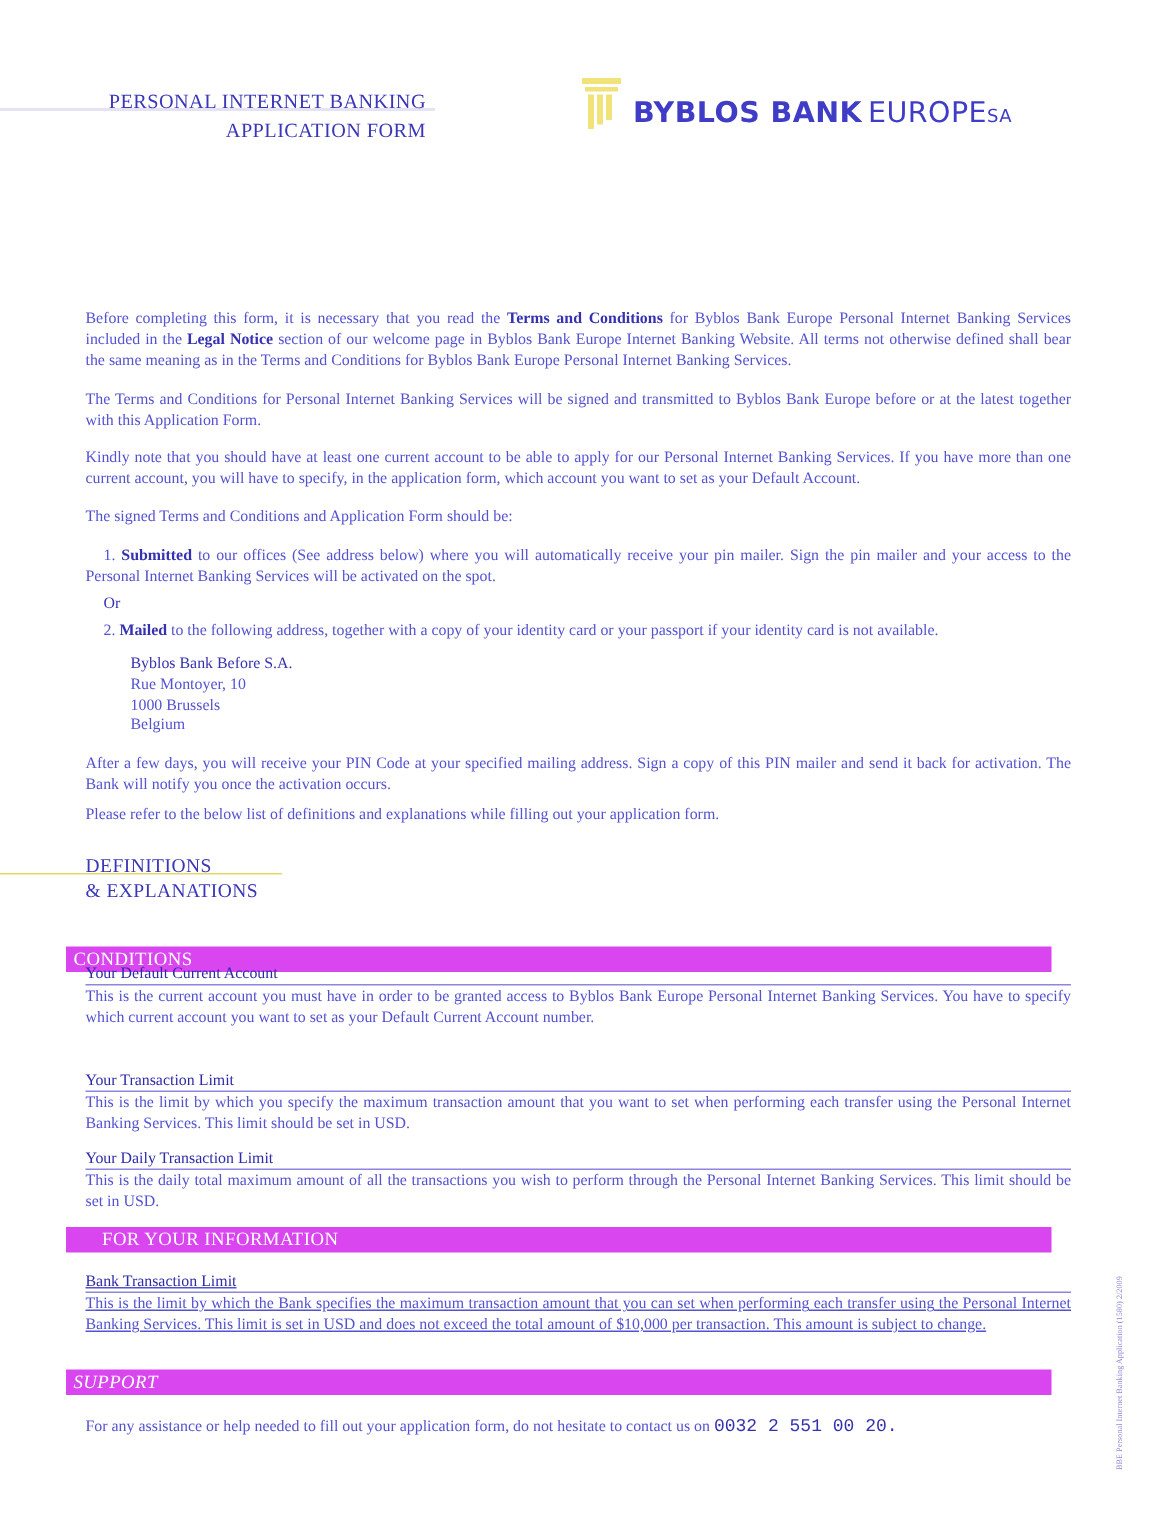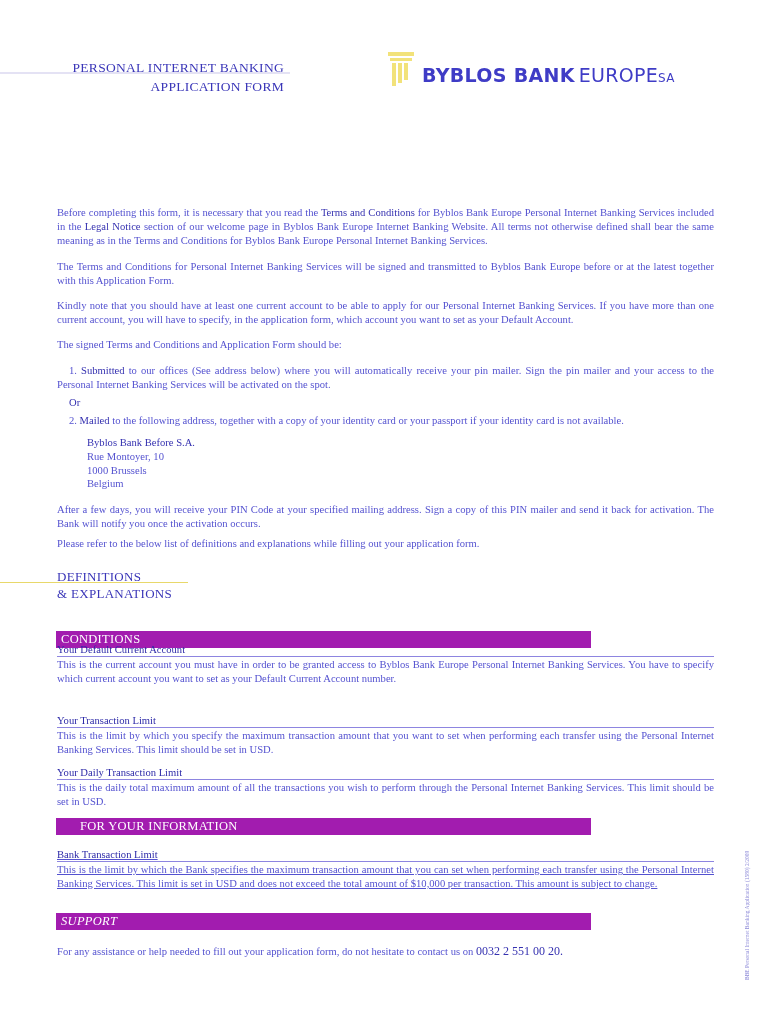--- a/index.html
+++ b/index.html
@@ -13,34 +13,34 @@
   .logo-mark .cap1 { position: absolute; left: 0; top: 0; width: 26px; height: 4px; background: #f2e27a; }
   .logo-mark .cap2 { position: absolute; left: 2px; top: 6px; width: 22px; height: 3px; background: #f2e27a; }
   .logo-mark .col { position: absolute; top: 11px; width: 4px; background: #f2e27a; }
   .logo-text { font-family: "DejaVu Sans", sans-serif; color: #3f3cc6; font-size: 19px; letter-spacing: 0.3px; display: flex; align-items: baseline; }
   .logo-bold { font-weight: bold; }
   .logo-light { font-weight: normal; margin-left: 4px; font-size: 19px; }
   .logo-sa { font-size: 12px; margin-left: 0; }
 
   .content { position: absolute; left: 57px; top: 206px; width: 657px; font-size: 10.6px; line-height: 14.2px; color: #5452d0; text-align: justify; }
   .content p { margin: 0 0 11px 0; }
-  .content b { color: #3531b0; font-weight: normal; }
+  .content b { color: #3531b0; font-weight: bold; }
   .indent { text-indent: 12px; }
   .or { margin-left: 12px !important; color: #3531b0; }
   .address { margin: 0 0 11px 30px; line-height: 13.6px; }
   .address .addr-name { color: #3531b0; }
 
   .defs-heading { position: absolute; left: 57px; top: 568px; font-size: 13px; line-height: 17px; color: #3a36b8; letter-spacing: 0.3px; }
   .defs-rule { position: absolute; left: 0; top: 582px; width: 188px; height: 1px; background: #e8d86a; }
 
-  .section-bar { position: absolute; left: 56px; width: 535px; height: 17px; background: #a21caf; color: #ffffff; font-size: 12.5px; line-height: 17px; padding-left: 5px; box-sizing: border-box; letter-spacing: 0.3px; }
+  .section-bar { position: absolute; left: 44px; width: 657px; height: 17px; background: #d946ef; color: #ffffff; font-size: 12.5px; line-height: 17px; padding-left: 5px; box-sizing: border-box; letter-spacing: 0.3px; }
   .def { position: absolute; left: 57px; width: 657px; font-size: 10.6px; line-height: 13.4px; color: #5452d0; text-align: justify; }
   .def-title { color: #2d2aa8; border-bottom: 1.5px solid #8d85e0; padding-bottom: 0; margin-bottom: 1px; }
   .support-text { position: absolute; left: 57px; top: 944px; font-size: 10.6px; color: #5452d0; }
-  .support-text .phone { font-size: 12px; color: #3531b0; }
+  .support-text .phone { font-size: 12px; color: #3531b0; font-family: Liberation Mono, monospace; }
   .side-note { position: absolute; left: 744px; top: 980px; transform-origin: 0 0; transform: rotate(-90deg); font-size: 5.5px; color: #8d8ad8; white-space: nowrap; }
 </style>
 </head>
 <body>
 
 <div class="title-rule"></div>
 <div class="title-block">
   <div class="title-line">PERSONAL INTERNET BANKING</div>
   <div class="title-line">APPLICATION FORM</div>
 </div>

